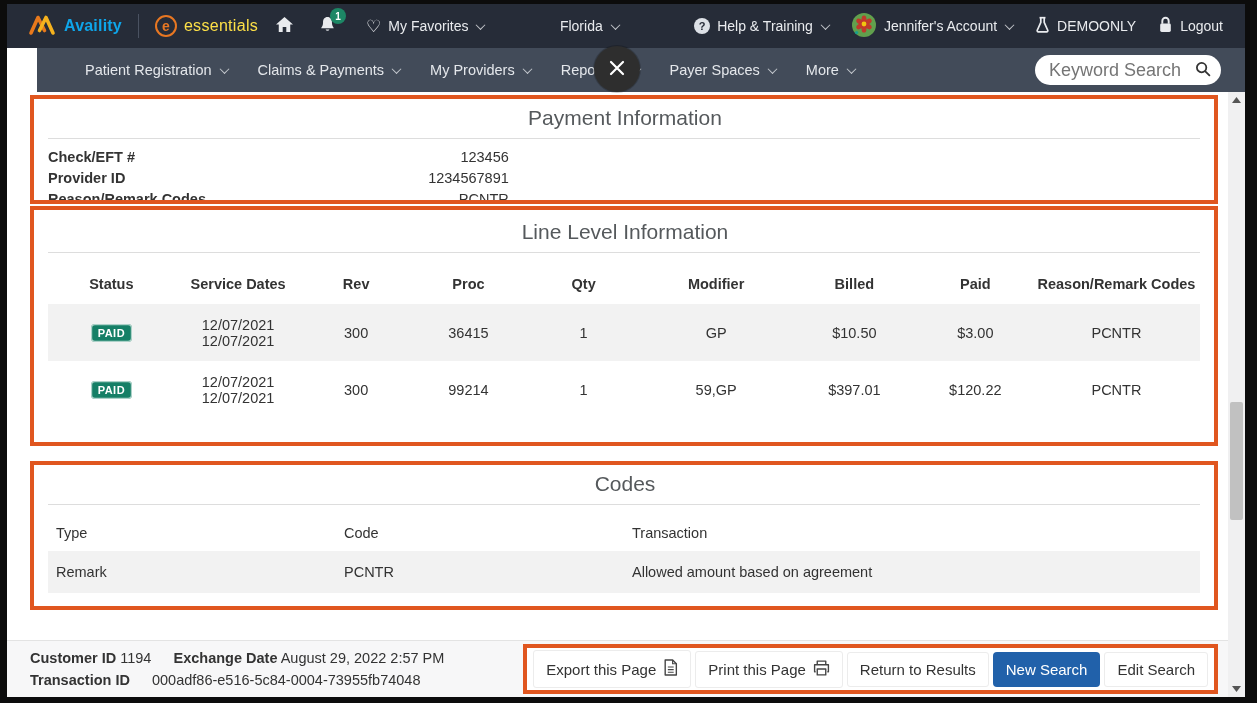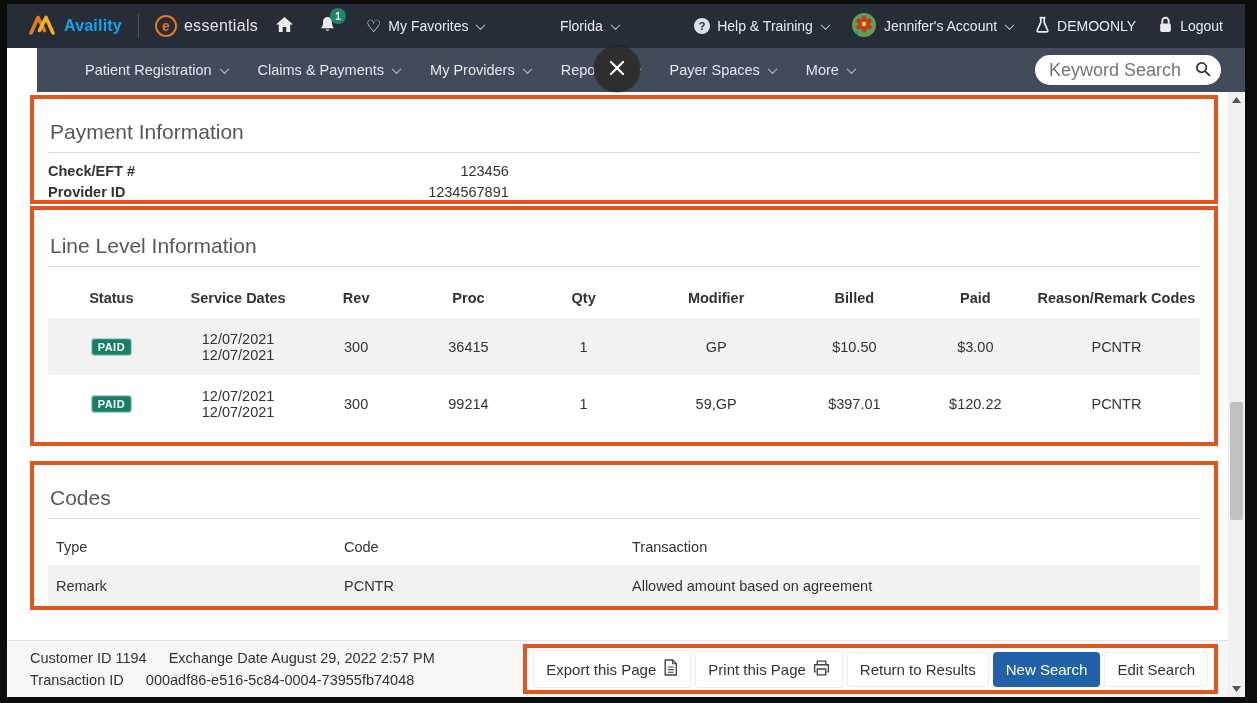--- a/index.html
+++ b/index.html
@@ -21,21 +21,21 @@
     white-space:nowrap;
   }
   .topnav .grp { display:flex; align-items:center; gap:7px; }
   .brand-name { font-weight:bold; font-size:16px; color:#0ea5e9; letter-spacing:.2px;text-align:right; }
   .nav-divider { width:1px; height:24px; background:#4a5261; margin:0 16px; }
   .e-circle {
     width:22px; height:22px; border:2px solid #e87722; color:#e87722; border-radius:50%;
     display:inline-flex; align-items:center; justify-content:center;
     font-weight:bold; font-size:14px; background:transparent;
   }
-  .essentials-text { font-size:16px; color:#e5e5e5; letter-spacing:.3px; }
+  .essentials-text { font-size:16px; color:#fde047; letter-spacing:.3px; }
   .icon-btn { display:inline-flex; align-items:center; margin-left:18px; cursor:pointer; position:relative; }
   .bell-badge {
     position:absolute; top:-8px; right:-10px; min-width:16px; height:16px; border-radius:9px;
     background:#1d8765; color:#fff; font-size:10px; font-weight:bold;
     display:flex; align-items:center; justify-content:center; padding:0 4px;
   }
   .menu-item { display:flex; align-items:center; gap:7px; margin-left:22px; cursor:pointer; }
   .chev {
     width:7px; height:7px; border-right:1.6px solid currentColor; border-bottom:1.6px solid currentColor;
     display:inline-block; transform:rotate(45deg) translate(-1px,-1px); opacity:.8; margin-left:2px;
@@ -71,21 +71,21 @@
 
   
   main { flex:1; padding:3px 0 0 0; background:#fff; }
   .obox {
     border:4px solid #e0561f; margin:0 27px 0 23px; padding:7px 14px 0 14px;
     overflow:hidden; background:#fff;
   }
   .box-payment   { height:109px; margin-bottom:2px; }
   .box-linelevel { height:240px; margin-bottom:15px; padding-top:10px; }
   .box-codes     { height:149px; }
-  .sec-title { color:#55595c; font-size:21px; font-weight:400; margin:14px 0 8px 2px; }
+  .sec-title { color:#55595c; font-size:21px; font-weight:400; margin:0 0 8px 2px;text-align:center; }
   .sec-hr { border:none; border-top:1px solid #ddd; margin:0 0 8px 0; }
 
   
   .pay-grid { display:grid; grid-template-columns: 40% 1fr; column-gap:24px; font-size:14.5px; color:#333; }
   .pay-col .frow { display:flex; line-height:21px; }
   .pay-col .frow b { font-weight:bold; }
   .pay-col .frow .val { margin-left:auto; }
 
   
   table { border-collapse:collapse; width:100%; font-size:14.5px; color:#333; }
@@ -106,21 +106,21 @@
   .codes-table td { text-align:left; padding:13px 8px; background:#f2f2f2; }
   .codes-table { margin-top:2px; }
   .ct-type{width:25%;} .ct-code{width:25%;} .ct-desc{width:50%;}
 
   
   footer {
     flex:0 0 57px; background:#f7f7f8; border-top:1px solid #e3e3e3;
     display:flex; align-items:center; padding:0 27px 0 23px; position:relative;
   }
   .ids { font-size:14.5px; color:#333; line-height:22px; white-space:nowrap; }
-  .ids b { font-weight:normal; }
+  .ids b { font-weight:bold; }
   .ids .gap { display:inline-block; width:14px; }
   .footer-actions {
     margin-left:auto; border:4px solid #e0561f; background:#fff; height:50px;
     display:flex; align-items:center; padding:0 6px; gap:4px;
   }
   .txt-btn {
     display:flex; align-items:center; gap:7px; background:#fff; border:1px solid #ececec;
     border-radius:3px; padding:8px 12px; font-size:15px; color:#333; cursor:pointer; white-space:nowrap;
     font-family:"Liberation Sans", sans-serif;
   }

